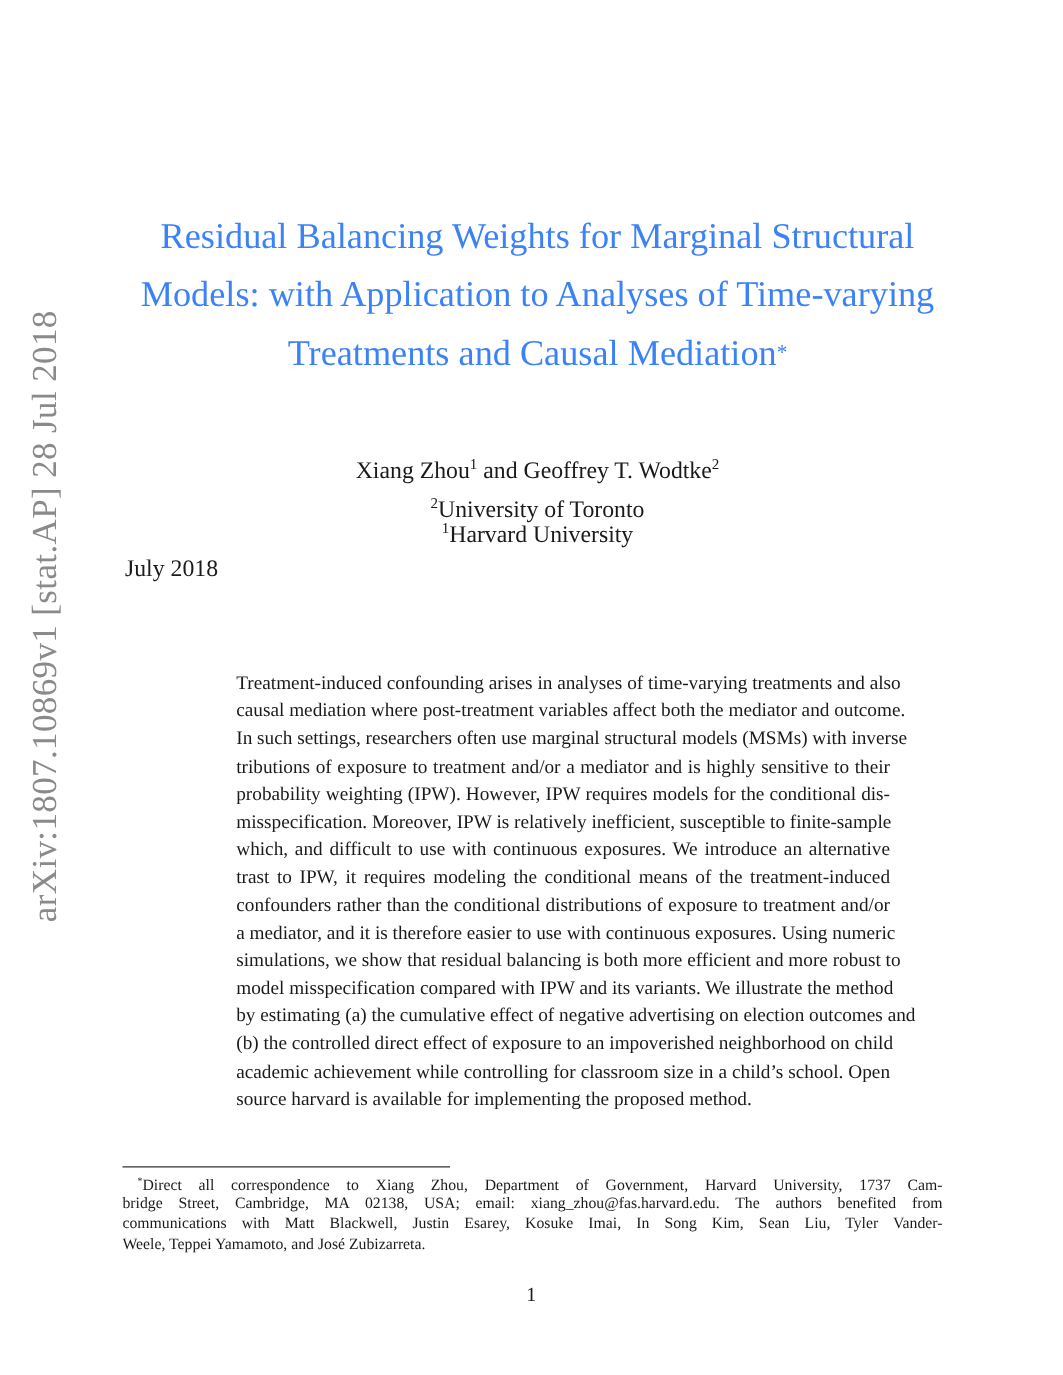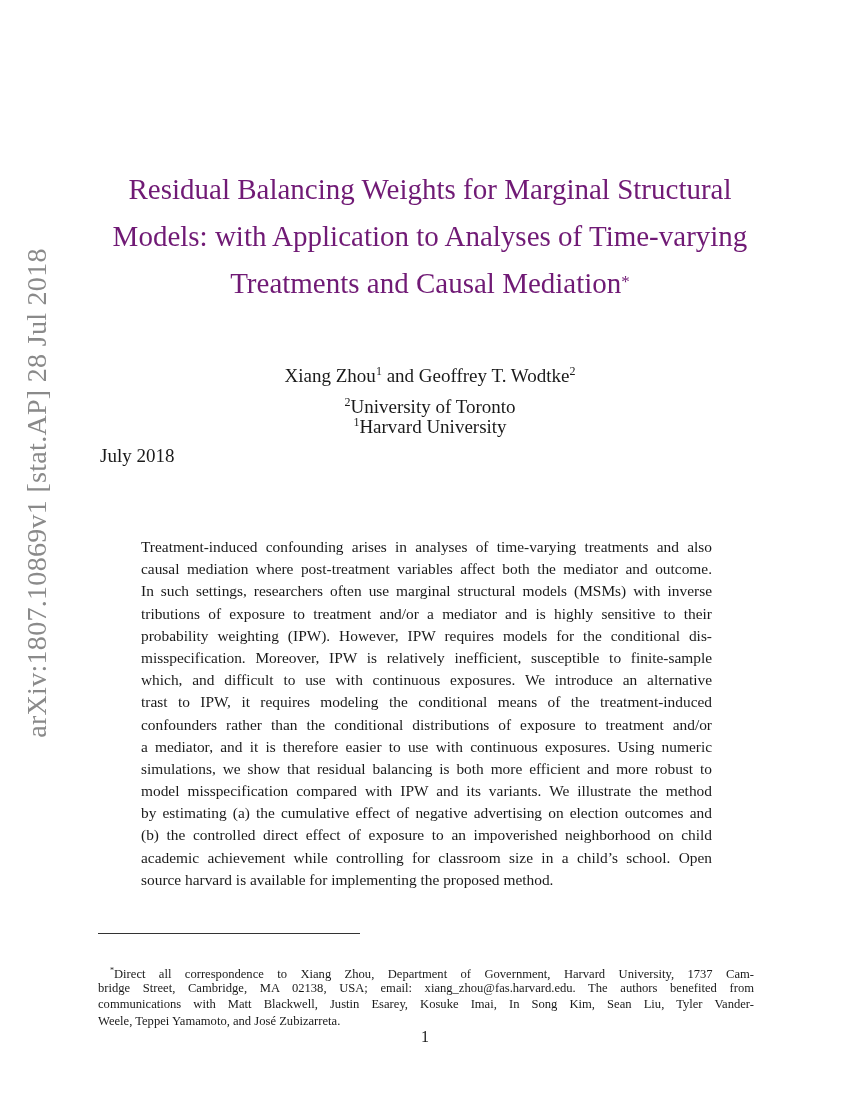--- a/index.html
+++ b/index.html
@@ -7,47 +7,47 @@
          font-family: "DejaVu Serif", "Liberation Serif", serif; color:#1a1a1a; }
   .page { position:absolute; left:0; top:0; width:850px; height:1100px; }
 
   .arxiv-stamp { position:absolute; left:18px; top:305px; width:38px; height:375px; }
   .arxiv-stamp span { position:absolute; left:50%; top:50%;
      transform: translate(-50%,-50%) rotate(-90deg);
      white-space:nowrap; font-family:"Liberation Serif", serif; font-size:28px;
      color:#8a8a8a; letter-spacing:0.3px; }
 
   .title { position:absolute; left:100px; width:660px; top:166px; text-align:center;
-     font-family:"Liberation Serif", serif; font-size:29px; line-height:47px; color:#701a75; }
+     font-family:"Liberation Serif", serif; font-size:29px; line-height:47px; color:#3b82f6; }
   .title .line { display:block; }
   .title sup { font-size:17px; vertical-align:top; position:relative; top:-2px; }
 
   .authors { position:absolute; left:100px; width:660px; top:316px; text-align:center;
      font-family:"Liberation Serif", serif; font-size:19px;margin-top:48px; }
   .authors sup, .affil sup { font-size:12px; }
   .affil { position:absolute; left:100px; width:660px; text-align:center;
      font-family:"Liberation Serif", serif; font-size:19px; }
   .affil-1 { top:384px;margin-top:31px; }
   .affil-2 { top:395px; }
   .date { position:absolute; left:100px; width:660px; top:445px; text-align:left;
      font-family:"Liberation Serif", serif; font-size:19px; }
 
   .abstract-head { position:absolute; left:140px; width:572px; top:512px; text-align:center;
      font-family:"Liberation Serif", serif; font-weight:bold; font-size:15px; }
   .abstract { position:absolute; left:141px; width:571px; top:536px;
      font-family:"Liberation Serif", serif; font-size:15.4px; line-height:22.2px;
      text-align:justify; }
-  .abstract .ln { display:block; text-align:justify; text-align-last:justify; height:22.2px; white-space:nowrap; }
+  .abstract .ln { display:block; text-align:justify; text-align-last:justify; height:22.2px; white-space:nowrap;margin-left:48px; }
   .abstract .ln.last { text-align-last:left; }
 
   .fn-rule { position:absolute; left:98px; top:933px; width:262px; height:1px; background:#333; }
   .footnote { position:absolute; left:98px; width:656px; top:937px;
      font-family:"Liberation Serif", serif; font-size:12.6px; line-height:16.5px; }
   .footnote .ln { display:block; text-align:justify; text-align-last:justify; white-space:nowrap; height:16.5px; }
-  .footnote .ln.first { padding-left:12px;margin-top:26px; }
+  .footnote .ln.first { padding-left:12px; }
   .footnote .ln.last { text-align-last:left; }
   .footnote sup { font-size:8px; }
 
   .page-number { position:absolute; left:400px; width:50px; top:1028px; text-align:center;
      font-family:"Liberation Serif", serif; font-size:16px; }
 </style>
 </head>
 <body>
 
 <div class="page">

